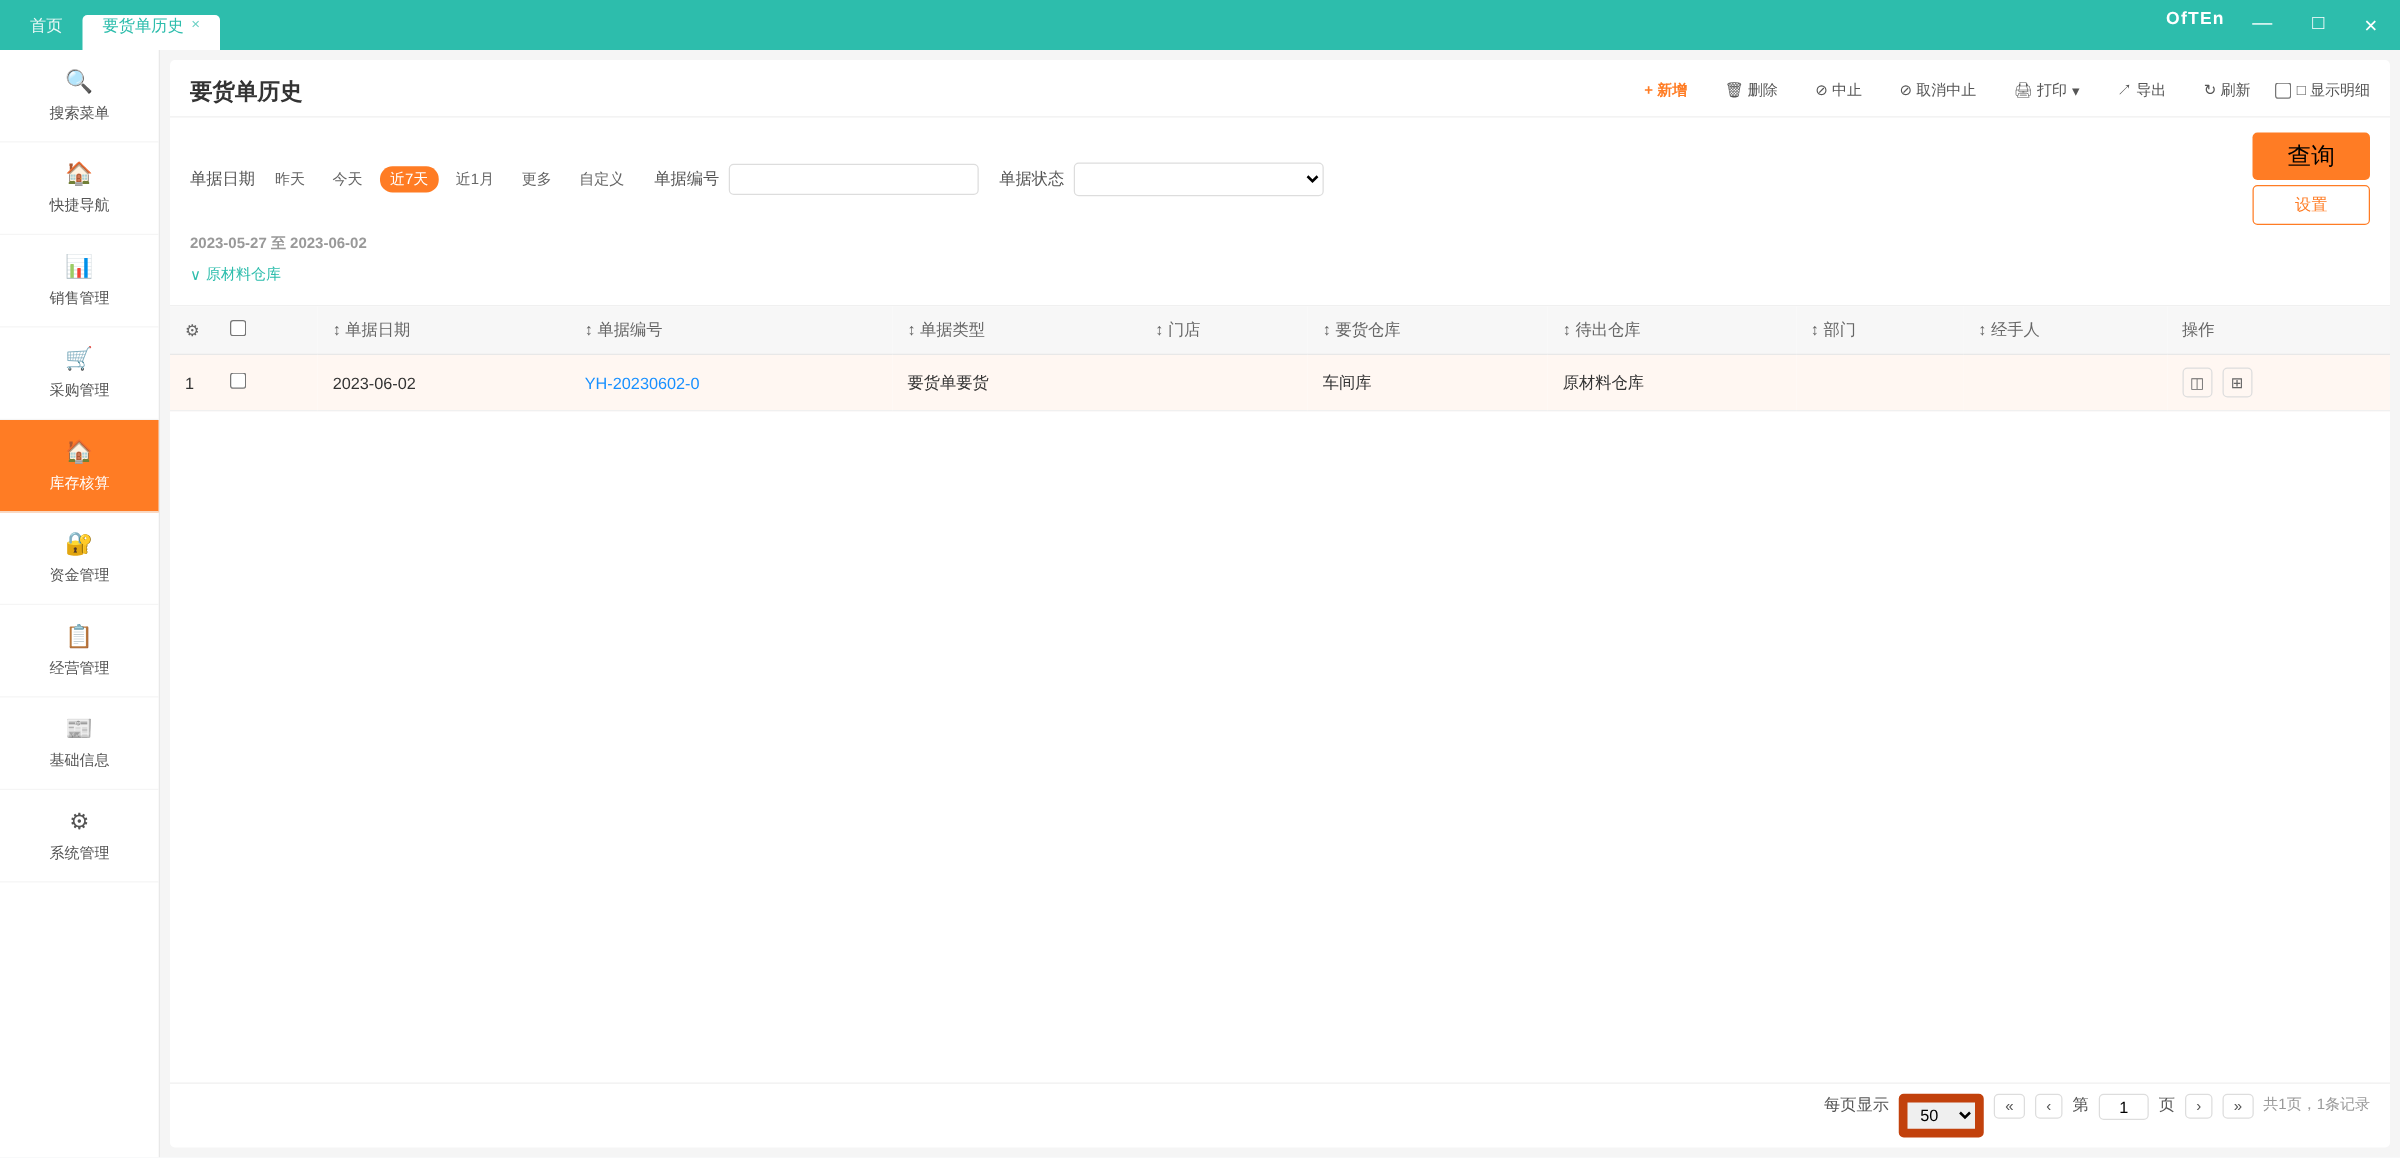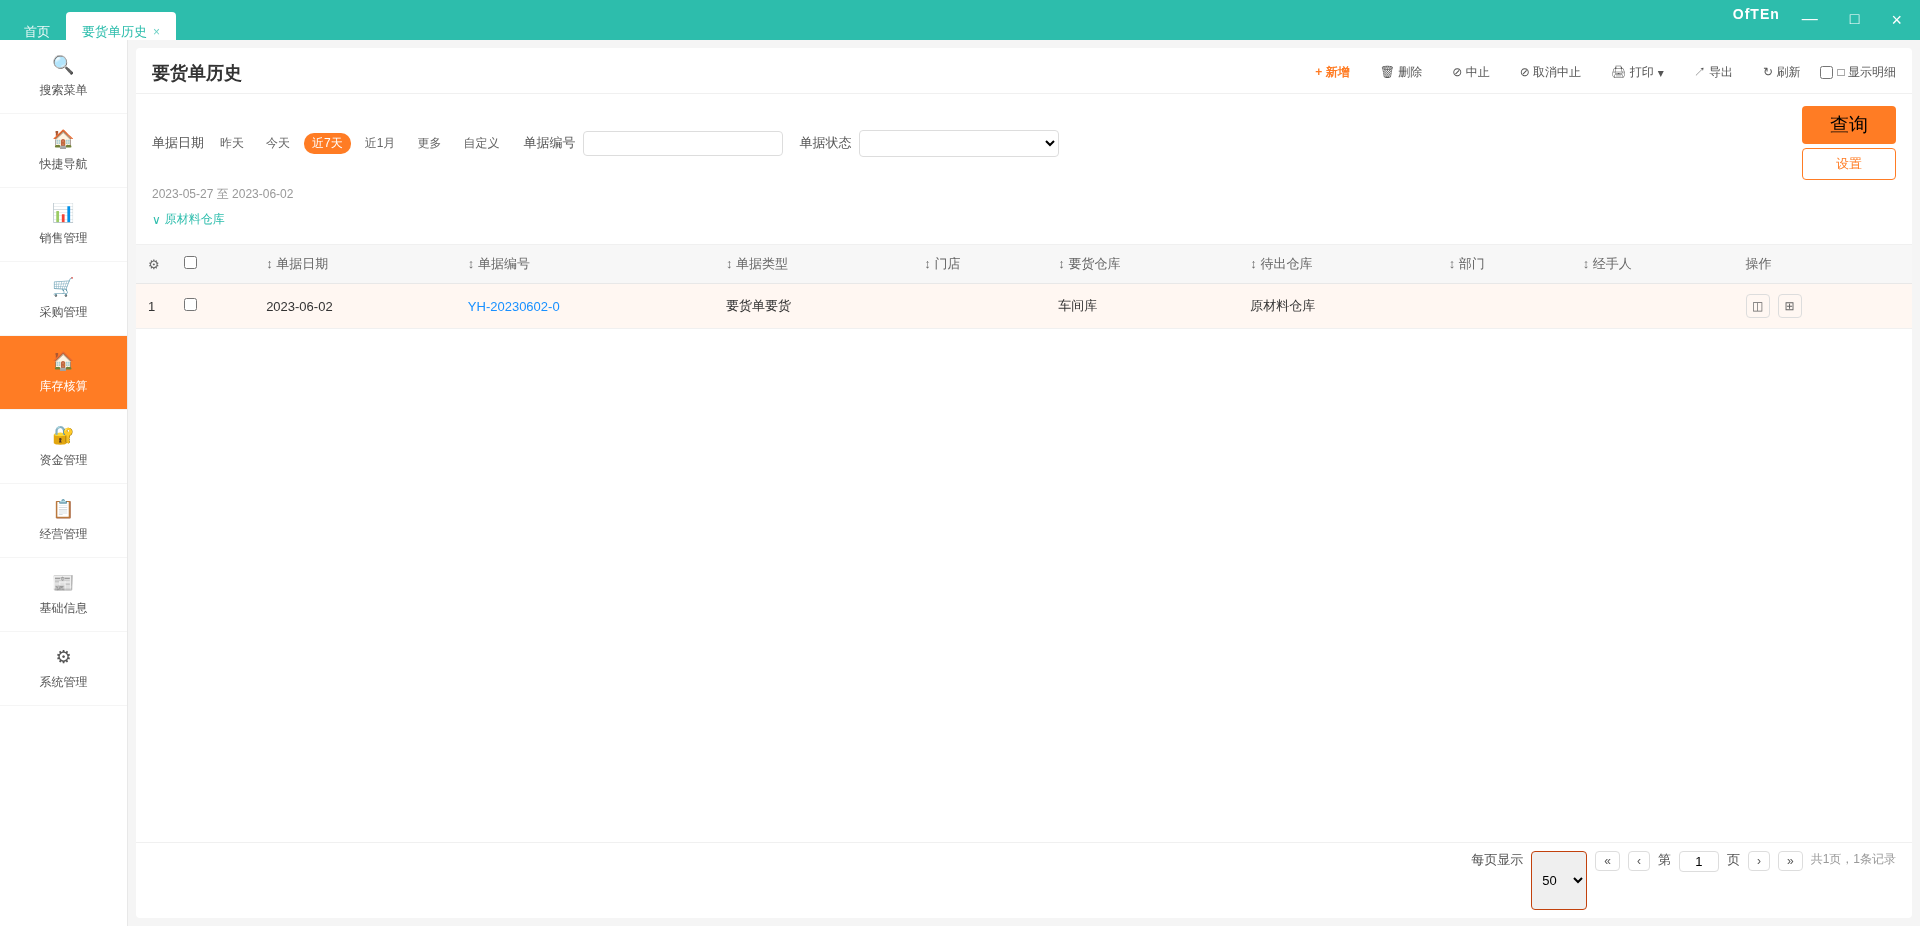--- a/index.html
+++ b/index.html
@@ -18,21 +18,21 @@
     .top-bar-tabs {
       display: flex;
       align-items: center;
       flex: 1;
       height: 100%;
     }
     .top-tab {
       padding: 0 16px;
       height: 100%;
       display: flex;
-      align-items: center;
+      align-items: flex-start;
       cursor: pointer;
       font-size: 13px;
       color: rgba(255,255,255,0.9);
       margin-top: 24px;
     }
     .top-tab.active {
       background: white;
       color: #2dbdac;
       border-radius: 4px 4px 0 0;
     }
@@ -195,20 +195,21 @@
       color: #666;
     }
     .date-shortcut.active {
       background: #ff7c24;
       color: white;
     }
     .date-range-text {
       font-size: 12px;
       color: #999;
       margin-top: 2px;
+      font-weight: bold;
     }
     .filter-input {
       border: 1px solid #ddd;
       border-radius: 4px;
       padding: 4px 8px;
       font-size: 13px;
       width: 200px;
       outline: none;
     }
     .filter-select {
@@ -313,23 +314,23 @@
       display: flex;
       align-items: flex-start;
       justify-content: flex-end;
       padding: 8px 16px;
       border-top: 1px solid #f0f0f0;
       gap: 8px;
       font-size: 13px;
       color: #555;
     }
     .page-size-select {
-      border: 1px solid #c2410c;
-      border-radius: 4px;
-      padding: 20px 6px;
+      border: 7px solid #c2410c;
+      border-radius: 4px;
+      padding: 2px 6px;
       font-size: 13px;
     }
     .page-nav-btn {
       padding: 2px 8px;
       border: 1px solid #ddd;
       border-radius: 4px;
       cursor: pointer;
       background: white;
       color: #555;
       font-size: 12px;

